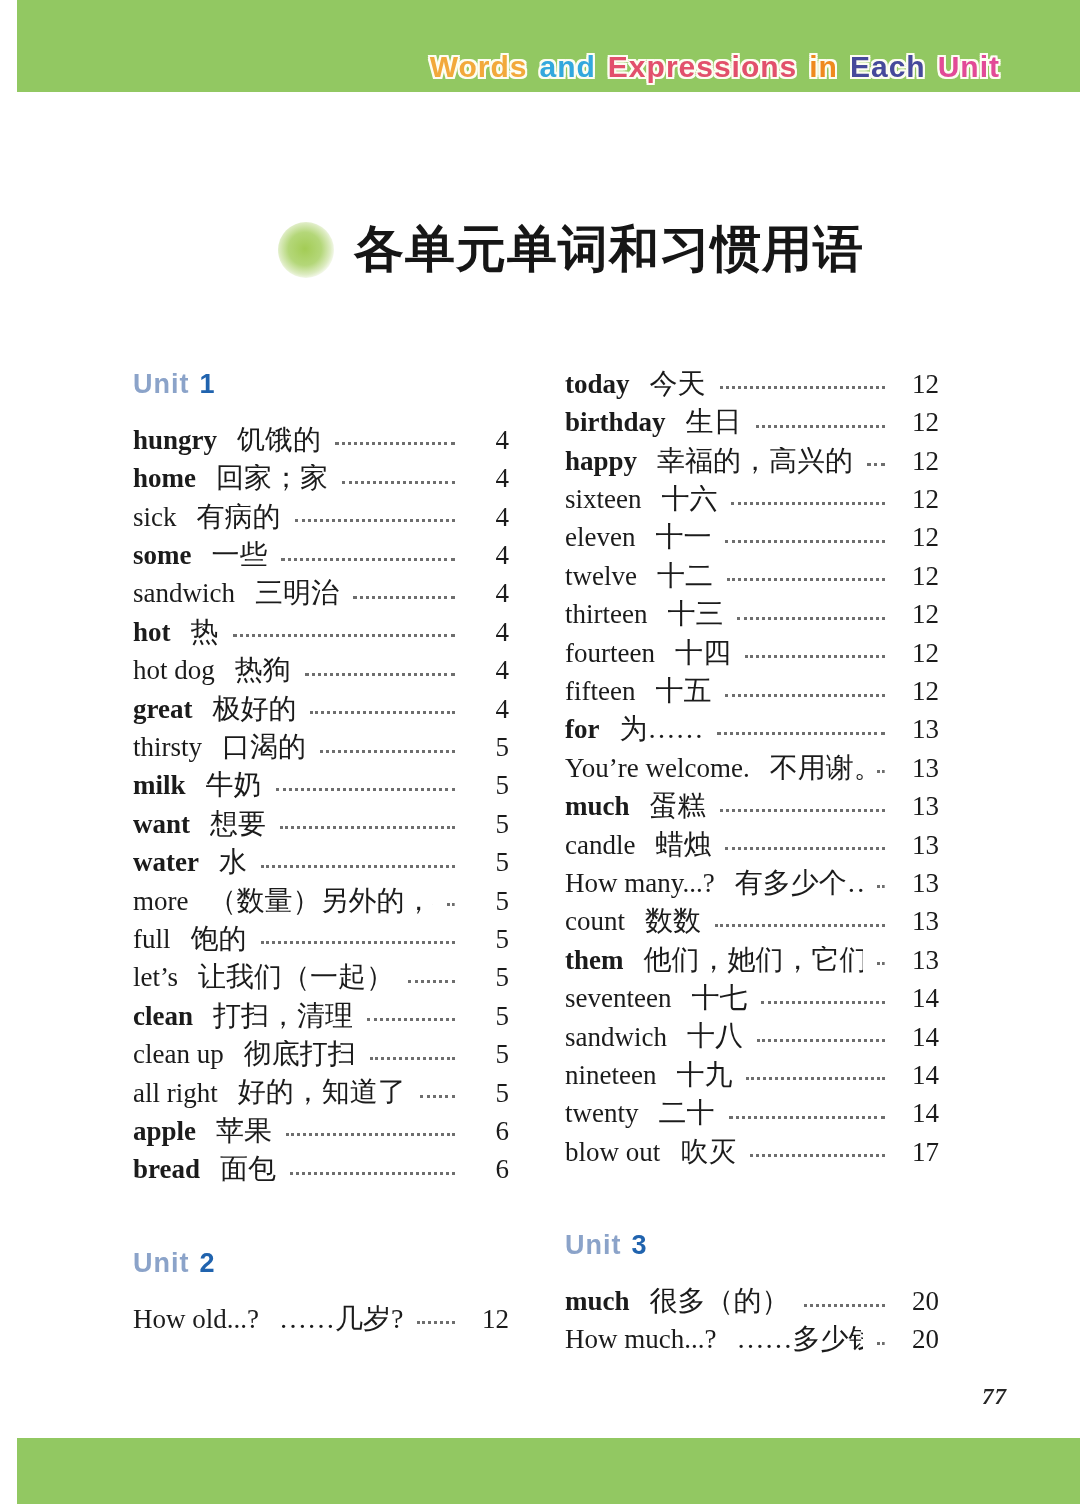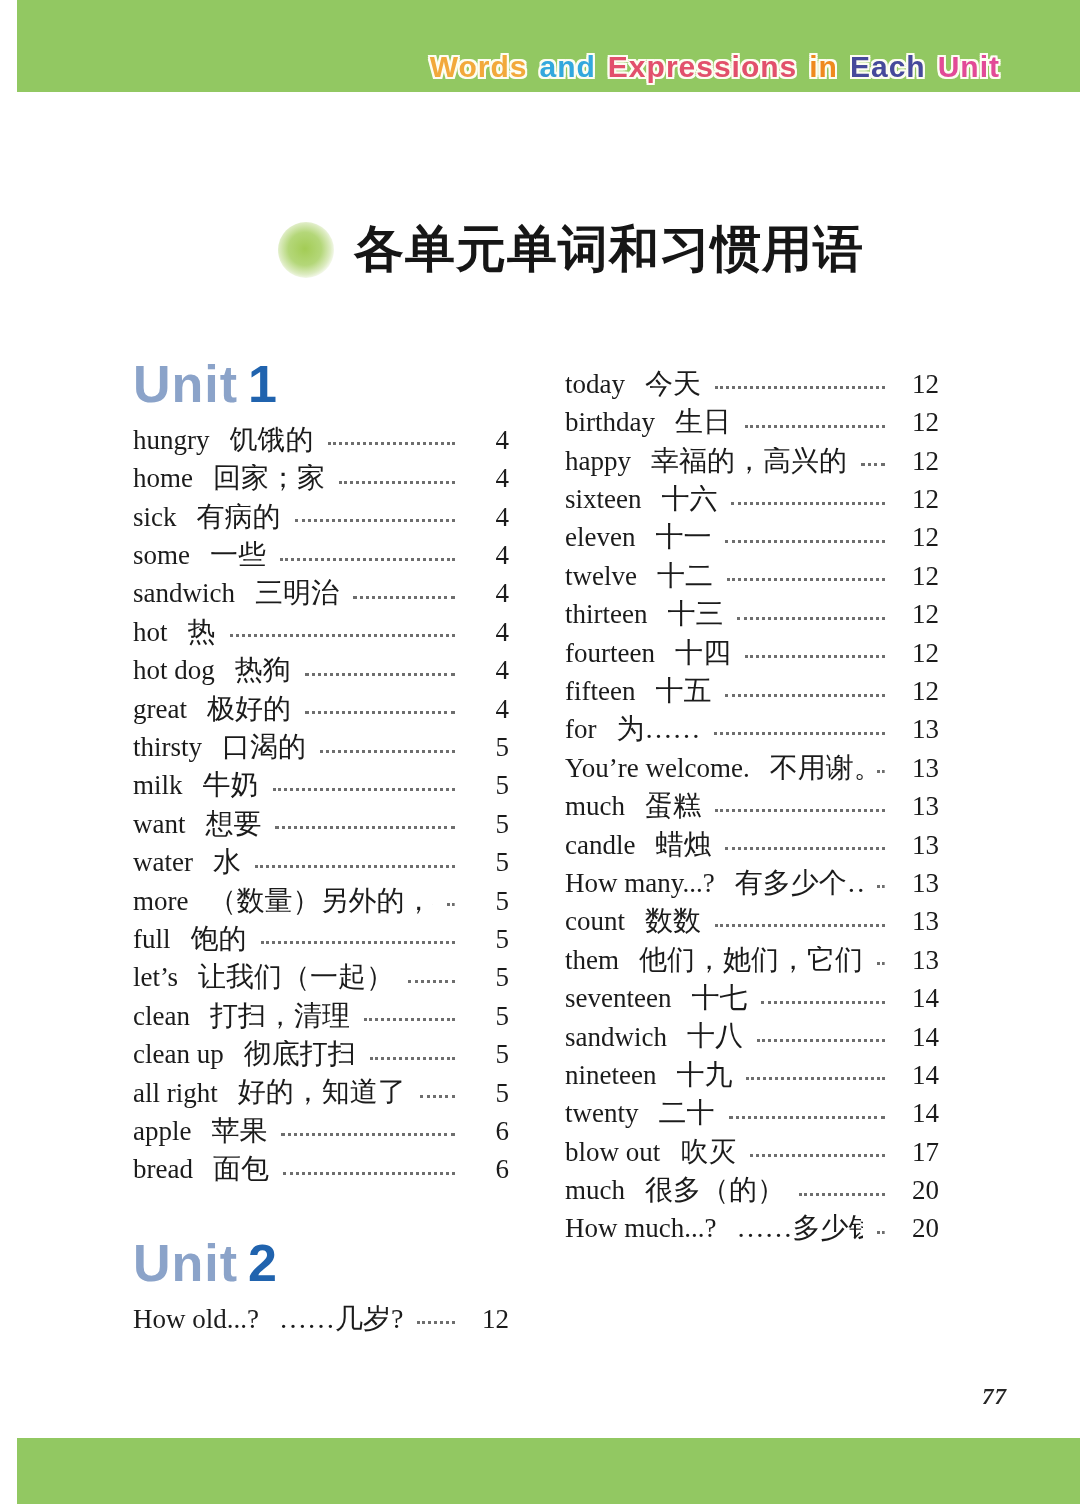--- a/index.html
+++ b/index.html
@@ -29,32 +29,32 @@
   }
   .title{
     margin:0 0 0 20px;font-family:"Liberation Sans",sans-serif;font-weight:bold;
     font-size:50px;letter-spacing:1px;color:#161616;white-space:nowrap;
   }
   
   .col{position:absolute;top:362px;}
   .col-left{left:133px;width:376px;}
   .col-right{left:565px;width:374px;top:365px;}
   .unit-heading{
-    font-family:"Liberation Sans",sans-serif;font-weight:bold;font-size:52px;
+    font-family:"Liberation Sans",sans-serif;font-weight:bold;font-size:27px;
     line-height:45px;margin:0 0 14px 0;letter-spacing:1px;
   }
   .unit-heading.mt{margin-top:52px;}
   .unit-word{color:var(--unit-label-blue,#8ba3c9);}
   .unit-num{color:var(--unit-number-blue,#2063ae);margin-left:10px;}
   .entry{
     display:flex;align-items:flex-end;height:38.4px;padding-bottom:5px;
     box-sizing:border-box;font-size:27px;line-height:1.02;
   }
   .en{flex:0 0 auto;white-space:pre;font-family:"Liberation Serif",serif;}
-  .en.b{font-weight:normal;}
+  .en.b{font-weight:bold;}
   .zh{flex:0 1 auto;min-width:0;overflow:hidden;white-space:pre;margin-left:20px;font-size:28px;text-align:center;}
   .leader{
     flex:1 1 8px;min-width:8px;margin:0 12px 9px 14px;
     border-bottom:3px dotted var(--leader-gray,#6e6e6e);
   }
   .pg{flex:0 0 auto;min-width:42px;text-align:right;font-size:27px;}
   
   .folio{
     position:absolute;top:1384px;right:73px;font-family:Liberation Serif, serif;
     font-weight:bold;font-style:italic;font-size:23px;color:#272727;letter-spacing:1px;
@@ -323,20 +323,21 @@
         <span class="zh">二十</span>
         <span class="leader"></span>
         <span class="pg">14</span>
       </div>
       <div class="entry">
         <span class="en">blow out</span>
         <span class="zh">吹灭</span>
         <span class="leader"></span>
         <span class="pg">17</span>
       </div>
+      <div class="unit-heading mt"><span class="unit-word">Unit</span><span class="unit-num">3</span></div>
       <div class="entry">
         <span class="en b">much</span>
         <span class="zh">很多（的）</span>
         <span class="leader"></span>
         <span class="pg">20</span>
       </div>
       <div class="entry">
         <span class="en">How much...?</span>
         <span class="zh">……多少钱?</span>
         <span class="leader"></span>

